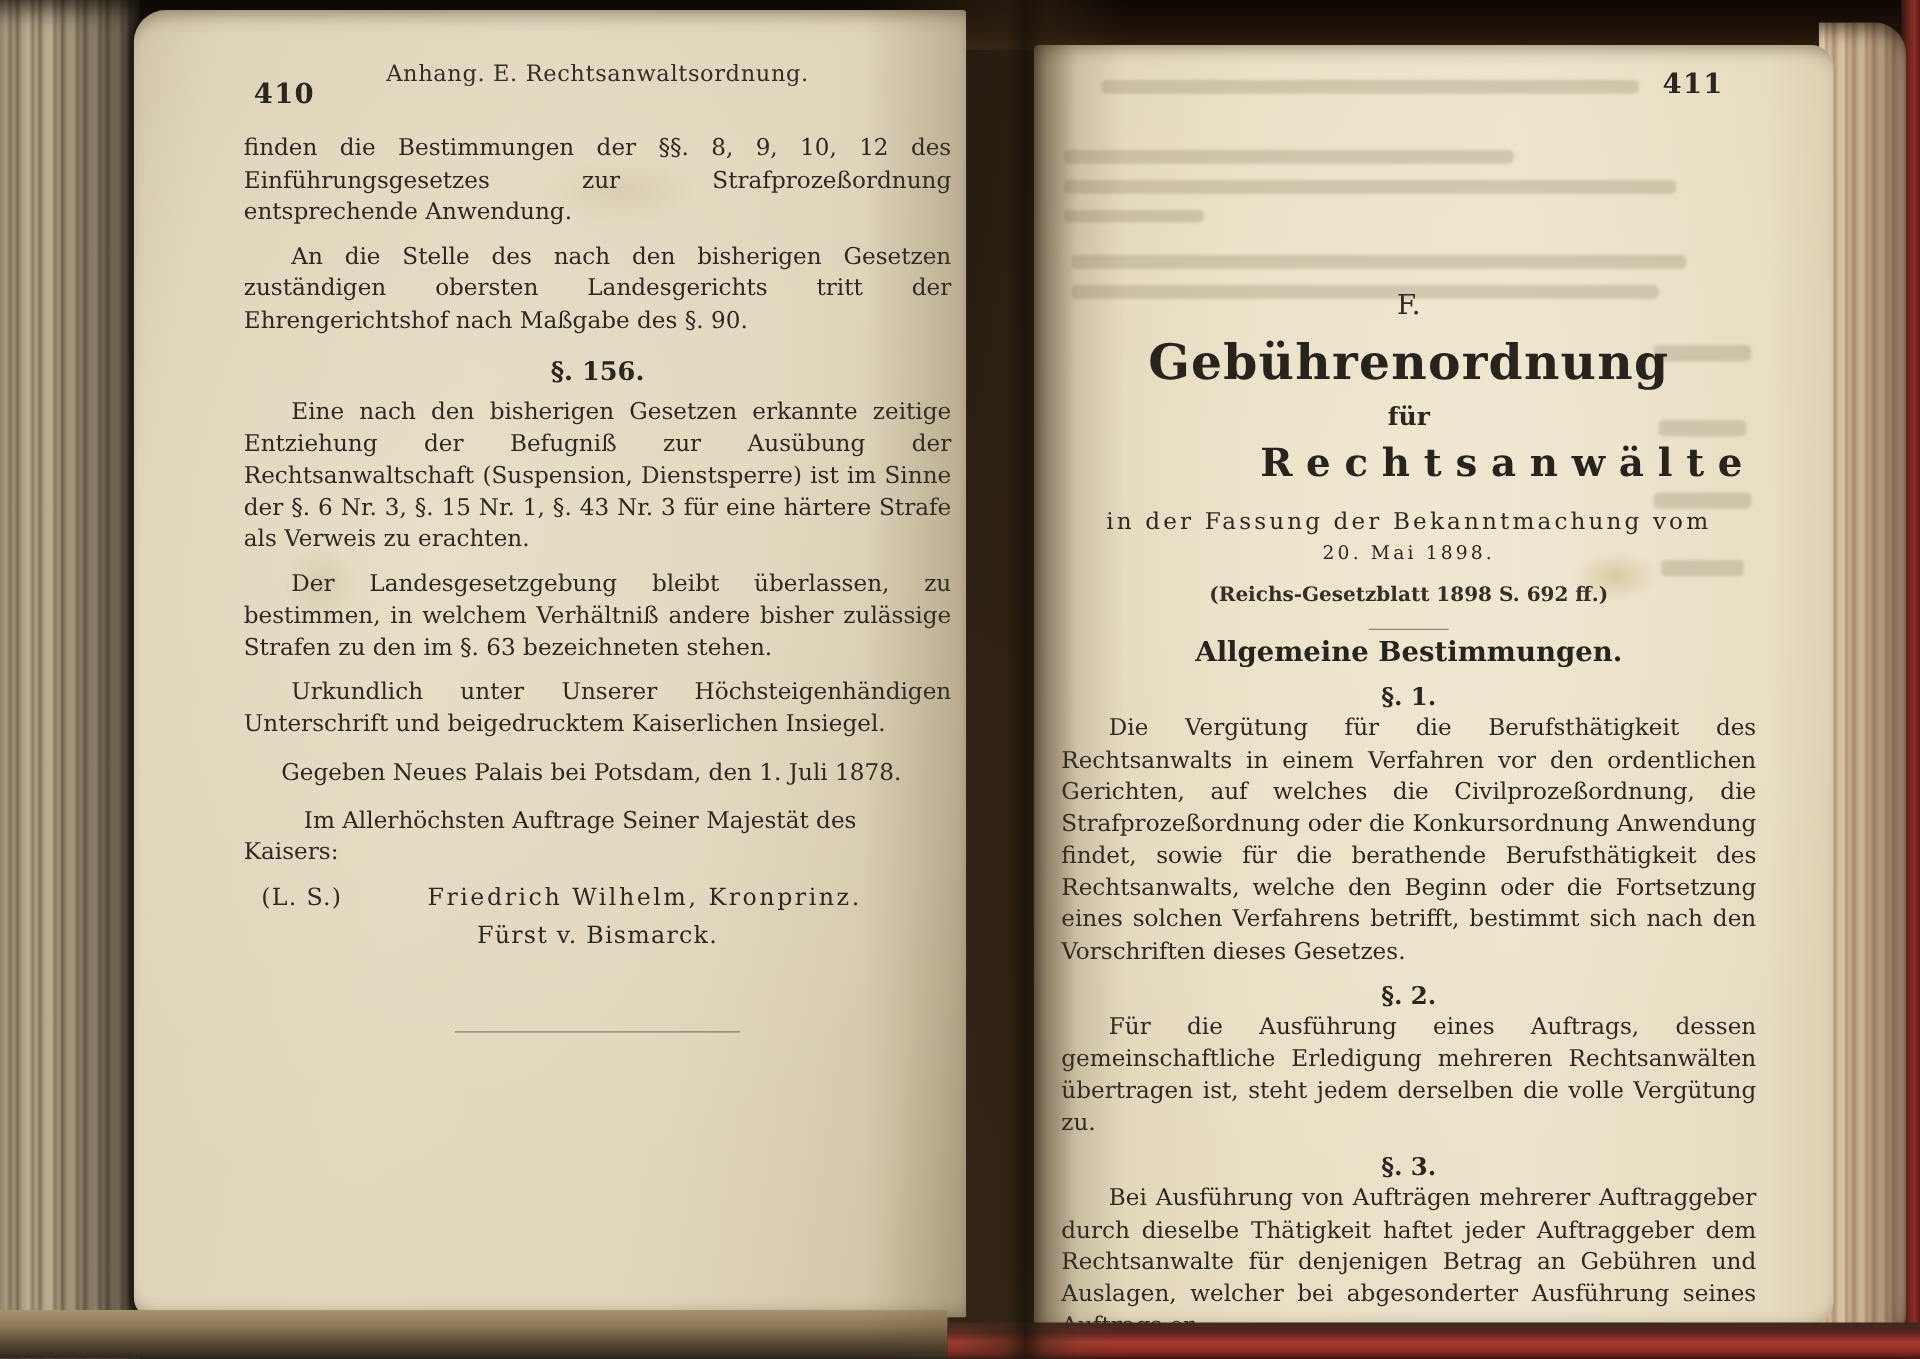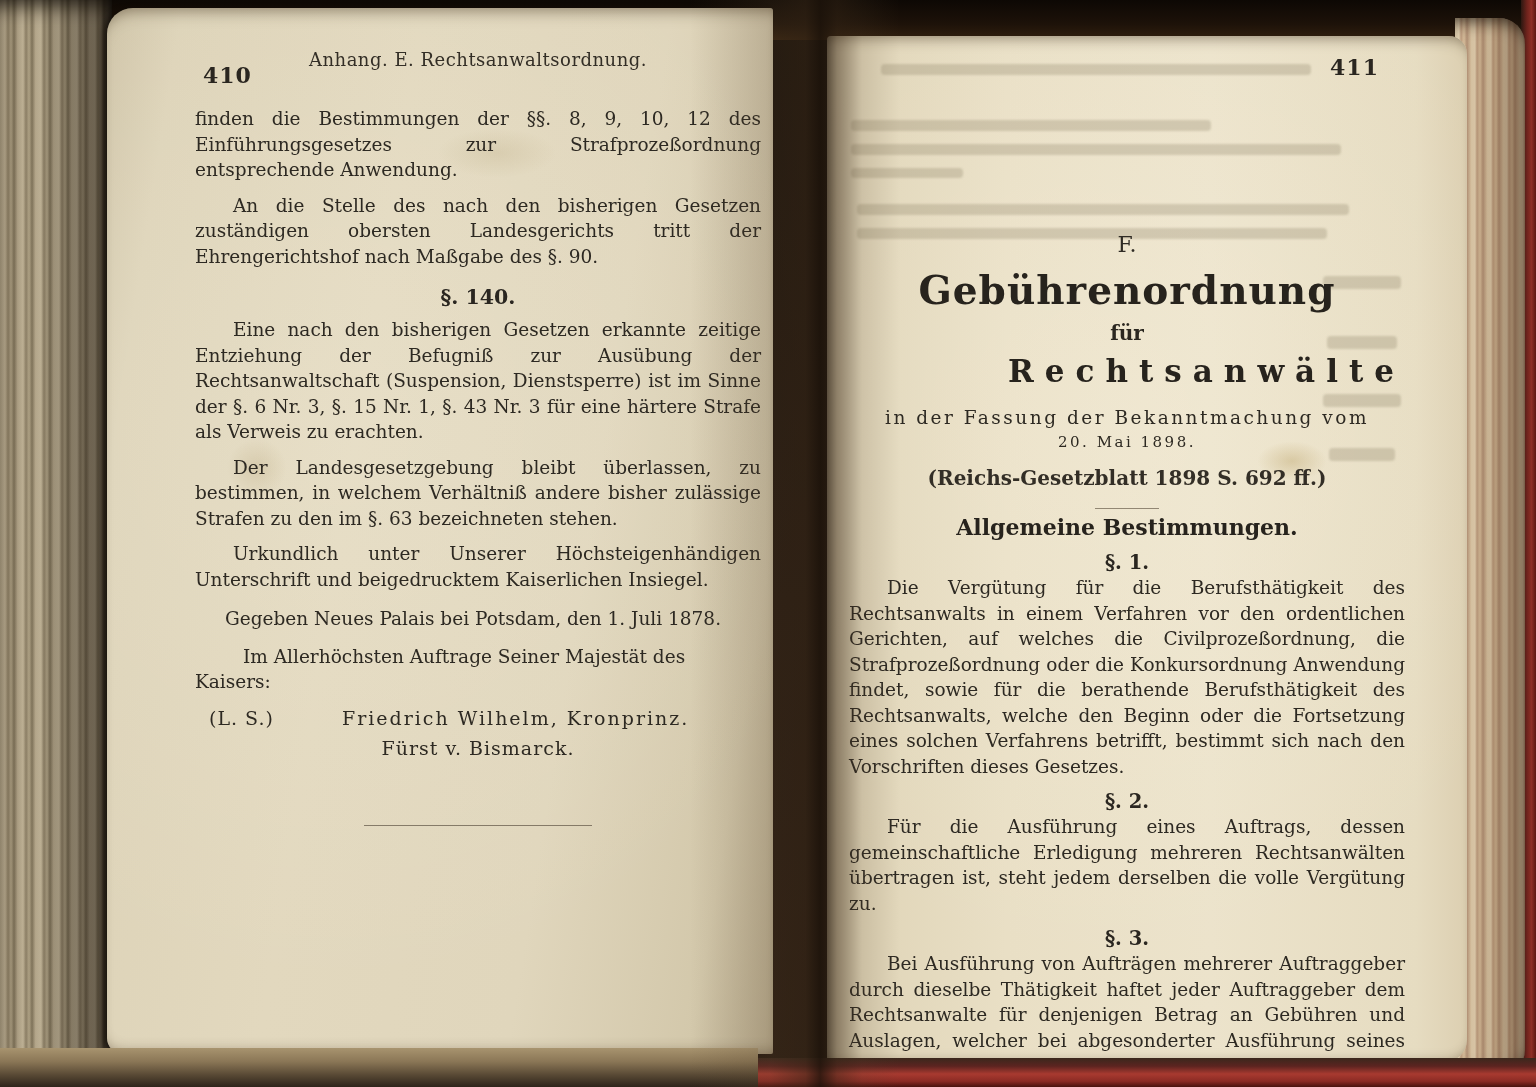--- a/index.html
+++ b/index.html
@@ -99,21 +99,21 @@
   .end-rule{width:228px;height:1.5px;margin:66px auto 0 auto;background:#6e6352;opacity:.8;}
   
   .rp-inner{position:absolute;left:22px;top:0;width:556px;}
   .folio-right{position:absolute;right:88px;top:18px;}
   .rp-letter{margin-top:196px;text-align:center;font-size:22px;color:#2f2b24;}
   .rp-title{margin:10px 0 0 0;text-align:center;font-size:39px;font-weight:bold;color:#27231d;letter-spacing:1px;}
   .rp-fuer{margin-top:8px;text-align:center;font-size:20px;font-weight:bold;color:#2b2720;}
   .rp-title2{margin:8px 0 0 0;text-align:right;font-size:31px;font-weight:bold;letter-spacing:11px;color:#27231d;}
   .rp-sub1{margin-top:18px;text-align:center;font-size:18.5px;letter-spacing:2.5px;color:#2d2922;}
   .rp-sub2{margin-top:5px;text-align:center;font-size:15px;letter-spacing:2.5px;color:#2d2922;}
-  .rp-source{margin-top:15px;text-align:center;font-size:20px;font-weight:bold;color:#332e26;}
+  .rp-source{margin-top:15px;text-align:center;font-size:16px;font-weight:bold;color:#332e26;}
   .small-rule{width:64px;height:1px;margin:18px auto 0 auto;background:#7a6f5d;opacity:.8;}
   .rp-chapter{margin-top:13px;text-align:center;font-size:20px;color:#2b2720;}
   .rp-chapter-title{margin:5px 0 0 0;text-align:center;font-size:22px;font-weight:bold;color:#27231d;}
   .para-num{margin:11px 0 1px 0;text-align:center;font-size:19.5px;font-weight:bold;color:#2a2620;}
   
   .ghost{
     position:absolute;border-radius:4px;filter:blur(1.2px);
     background:rgba(128,114,88,.26);pointer-events:none;
   }
   .stain{position:absolute;border-radius:50%;pointer-events:none;}
@@ -137,21 +137,21 @@
   <div class="page page-left">
     <div class="stain stain-b"></div>
     <div class="stain stain-c"></div>
     <div class="lp-inner">
       <div class="running-head">
         <span class="folio">410</span>
         <span class="rh-title">Anhang.  E. Rechtsanwaltsordnung.</span>
       </div>
       <p class="body noindent">finden die Bestimmungen der §§. 8, 9, 10, 12 des Einführungsgesetzes zur Strafprozeßordnung entsprechende Anwendung.</p>
       <p class="body mt">An die Stelle des nach den bisherigen Gesetzen zuständigen obersten Landesgerichts tritt der Ehrengerichtshof nach Maßgabe des §. 90.</p>
-      <h3 class="sec-head">§. 140.</h3>
+      <h3 class="sec-head">§. 156.</h3>
       <p class="body">Eine nach den bisherigen Gesetzen erkannte zeitige Entziehung der Befugniß zur Ausübung der Rechtsanwaltschaft (Suspension, Dienstsperre) ist im Sinne der §. 6 Nr. 3, §. 15 Nr. 1, §. 43 Nr. 3 für eine härtere Strafe als Verweis zu erachten.</p>
       <p class="body mt">Der Landesgesetzgebung bleibt überlassen, zu bestimmen, in welchem Verhältniß andere bisher zulässige Strafen zu den im §. 63 bezeichneten stehen.</p>
       <p class="body mt">Urkundlich unter Unserer Höchsteigenhändigen Unterschrift und beigedrucktem Kaiserlichen Insiegel.</p>
       <p class="body dateline">Gegeben Neues Palais bei Potsdam, den 1. Juli 1878.</p>
       <p class="body auftrag">Im Allerhöchsten Auftrage Seiner Majestät des Kaisers:</p>
       <div class="sig-line">
         <span class="seal">(L. S.)</span>
         <span class="sig1">Friedrich Wilhelm, Kronprinz.</span>
       </div>
       <p class="sig2">Fürst v. Bismarck.</p>

